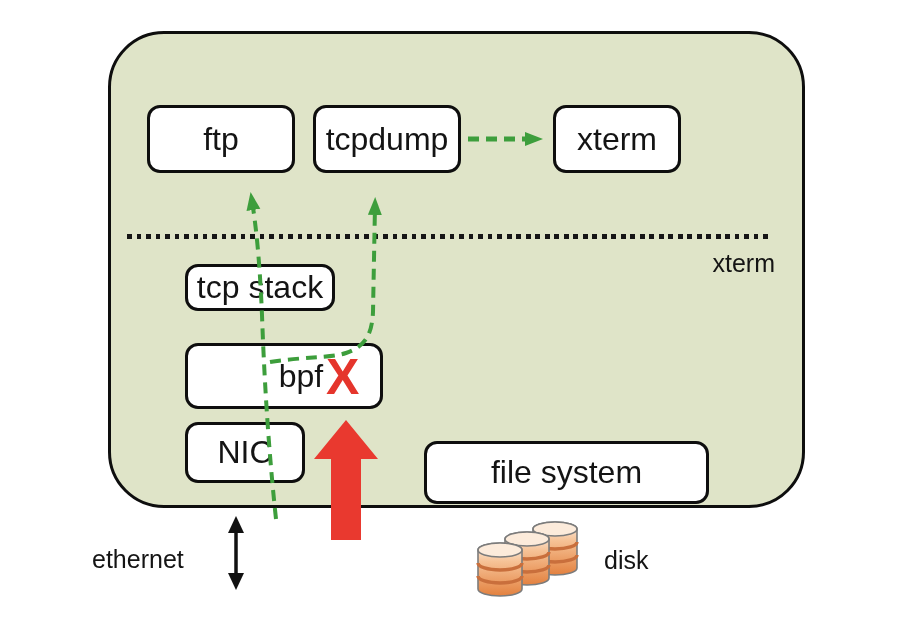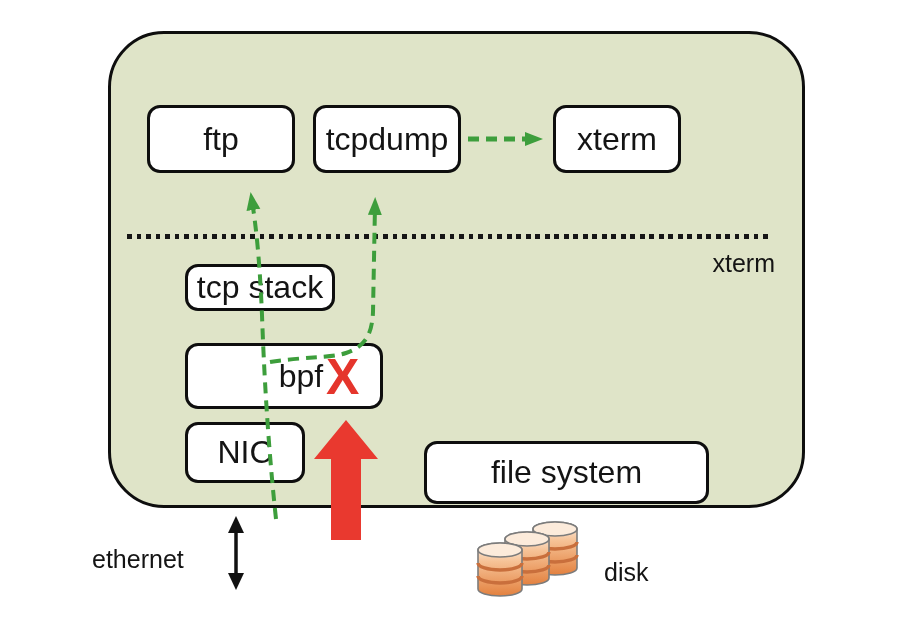--- a/index.html
+++ b/index.html
@@ -39,21 +39,21 @@
 
   #user-kernel-divider{
     position:absolute;
     left:127px;top:234px;width:644px;height:5px;
     background:repeating-linear-gradient(90deg,#161616 0 4.5px,transparent 4.5px 9.5px);
   }
   .lbl{position:absolute;font-size:25px;color:#141414;line-height:1.1;}
   #lbl-user  {left:642px;top:200px;width:120px;text-align:right;}
   #lbl-kernel{left:655px;top:250px;width:120px;text-align:right;}
   #lbl-ethernet{left:92px;top:546px;width:112px;}
-  #lbl-disk{left:604px;top:547px;margin-top:12px;}
+  #lbl-disk{left:604px;top:547px;}
 
   #blocked-x{
     position:absolute;
     left:326px;top:352px;
     font-size:50px;font-weight:800;
     color:#e5352c;
     line-height:1;
     letter-spacing:0;
   }
   svg.overlay{position:absolute;left:0;top:0;}

